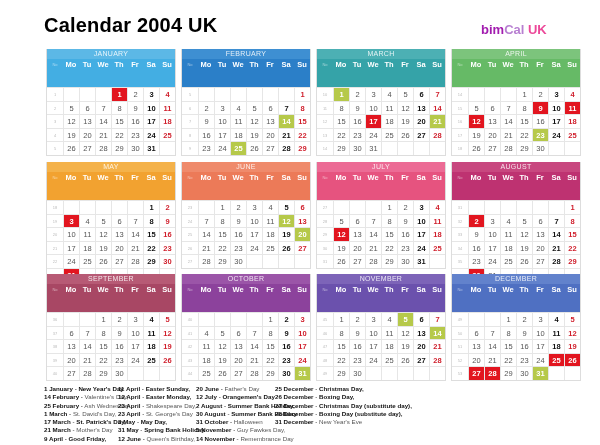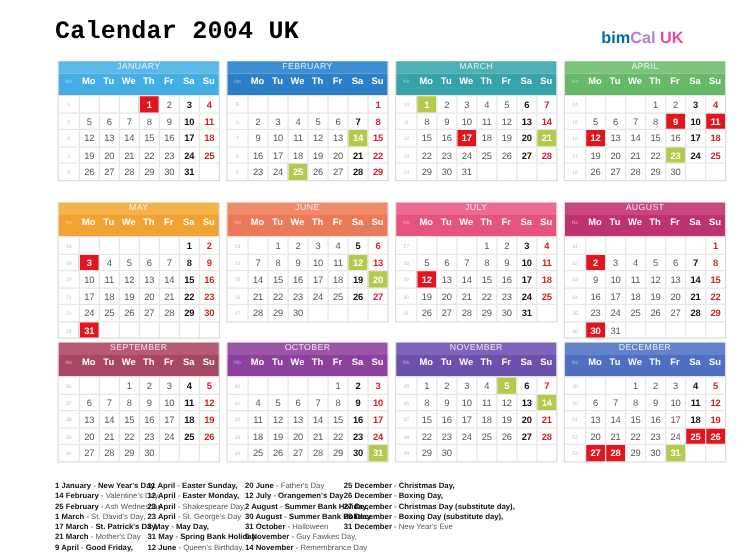--- a/index.html
+++ b/index.html
@@ -1,22 +1,22 @@
 <!DOCTYPE html>
 <html><head>
 <meta charset="utf-8">
 <style>
   html,body{margin:0;padding:0;background:#fff;}
   body{width:600px;height:445px;position:relative;overflow:hidden;font-family:"Liberation Sans",sans-serif;}
-  .title{position:absolute;left:44px;top:14px;font-size:20px;font-weight:bold;color:#000;letter-spacing:0.2px;font-family:Liberation Mono, monospace;}
+  .title{position:absolute;left:44px;top:14px;font-size:20px;font-weight:bold;color:#000;letter-spacing:0.2px;}
   .brand{position:absolute;left:481px;top:22px;font-size:13px;font-weight:bold;}
-  .brand .b1{color:#0369a1;} .brand .b2{color:#b77fd1;margin-top:40px;} .brand .b3{color:#ec4899;}
+  .brand .b1{color:#a21caf;} .brand .b2{color:#b77fd1;margin-top:40px;} .brand .b3{color:#ec4899;}
   .month{position:absolute;width:130px;border:1px solid #ddd;border-top:none;box-sizing:border-box;background:#fff;}
   .mtitle{height:10px;line-height:10px;font-size:7px;color:rgba(255,255,255,0.85);text-align:center;letter-spacing:0.3px;}
-  .dh{display:flex;height:17px;line-height:12px;font-size:7.5px;font-weight:bold;color:#fff;}
+  .dh{display:flex;height:28px;line-height:12px;font-size:7.5px;font-weight:bold;color:#fff;}
   .dh span{flex:1;text-align:center;}
   .dh span.wk{flex:0 0 16px;font-size:4px;opacity:0.5;font-weight:normal;}
   .row{display:flex;height:13.5px;line-height:13.5px;font-size:7.5px;border-top:1px solid #e6e6e6;box-sizing:border-box;}
   .row span{flex:1;text-align:center;color:#555;border-left:1px solid #e6e6e6;box-sizing:border-box;}
   .row span.wk{flex:0 0 16px;font-size:4px;color:#bbb;border-left:none;}
   .row span.sa{color:#111;font-weight:bold;}
   .row span.su{color:#d0202d;font-weight:bold;}
   .row span.hol{background:#e2151f;color:#fff;font-weight:bold;}
   .row span.obs{background:#b6c94a;color:#fff;font-weight:bold;}
   .legend{position:absolute;top:385px;font-size:6.2px;line-height:8.3px;color:#111;}

